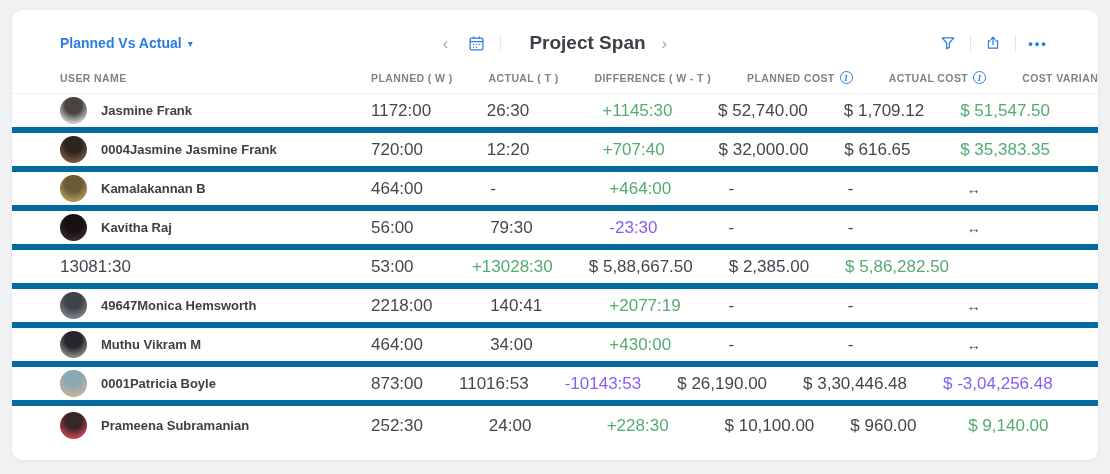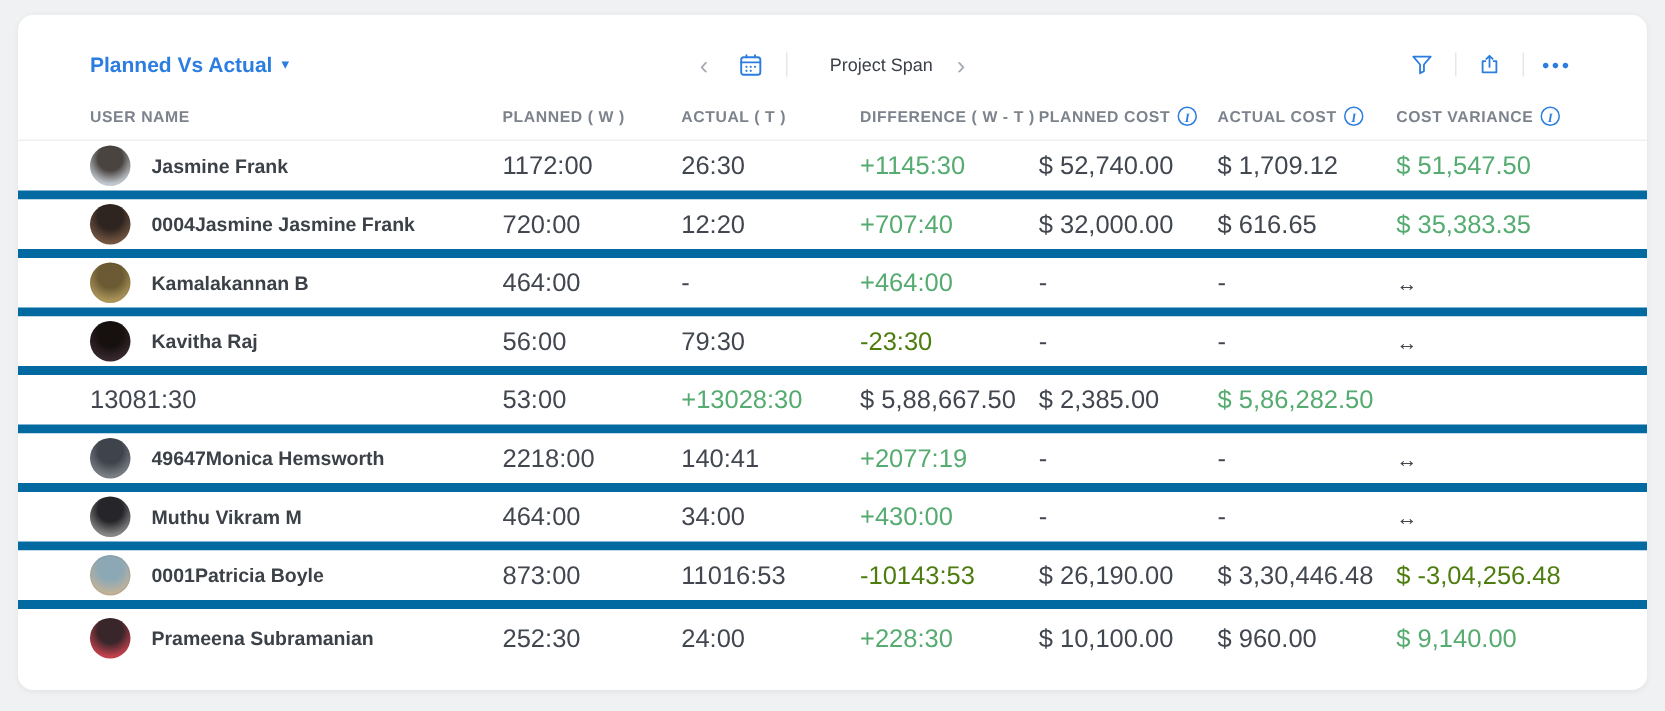--- a/index.html
+++ b/index.html
@@ -25,29 +25,29 @@
   .topbar .right { flex:1; display:flex; align-items:center; justify-content:flex-end; gap:10px; }
   .view-selector {
     display:flex; align-items:center; gap:6px;
     color:#2b7de0; font-size:14px; font-weight:600; cursor:pointer;
   }
   .view-selector .caret { font-size:10px; line-height:1; padding-top:2px; }
   .chev {
     color:#a6abb3; font-size:17px; line-height:1; cursor:pointer;
     padding:0 4px; user-select:none;
   }
-  .period-label { color:#3c4148; font-size:12px; font-weight:400;margin-left:16px; }
+  .period-label { color:#3c4148; font-size:19px; font-weight:700;margin-left:16px; }
   .vdiv { width:1px; height:16px; background:#e4e7ea; }
   .icon-btn {
     display:inline-flex; align-items:center; justify-content:center;
     width:24px; height:24px; cursor:pointer;
   }
   .more-dots { color:#2b7de0; font-size:13px; font-weight:700; letter-spacing:2px; }
   
-  .grid { display:grid; grid-template-columns:275px repeat(6, 1fr); align-items:center; }
+  .grid { display:grid; grid-template-columns:275px repeat(6, 1fr); align-items:center;gap:36px; }
   .thead {
     padding:0 48px; height:32px;
     border-bottom:1px solid #eef0f2;
   }
   .th {
     display:flex; align-items:center; gap:5px;
     font-size:10.5px; letter-spacing:0.4px; color:#7d838c; font-weight:600;
     text-transform:uppercase; white-space:nowrap;
   }
   .info-icon {
@@ -66,21 +66,21 @@
   .avatar {
     width:27px; height:27px; border-radius:50%; flex:none;
     background:#d8dce0; box-shadow:inset 0 0 0 1px rgba(0,0,0,0.05);
   }
   .user-name {
     font-size:13px; font-weight:600; color:#3c4148;
     white-space:nowrap; overflow:hidden; text-overflow:ellipsis;
   }
   .cell { font-size:17px; color:#42474f; white-space:nowrap; }
   .cell.pos { color:#55ab70; }
-  .cell.neg { color:#4d7c0f; }
+  .cell.neg { color:#8b5cf6; }
   .cell.neutral { font-size:14px; color:#42474f; }
 </style>
 </head>
 <body>
 
 <div class="card">
 
   <div class="topbar">
     <div class="left">
       <div class="view-selector">

